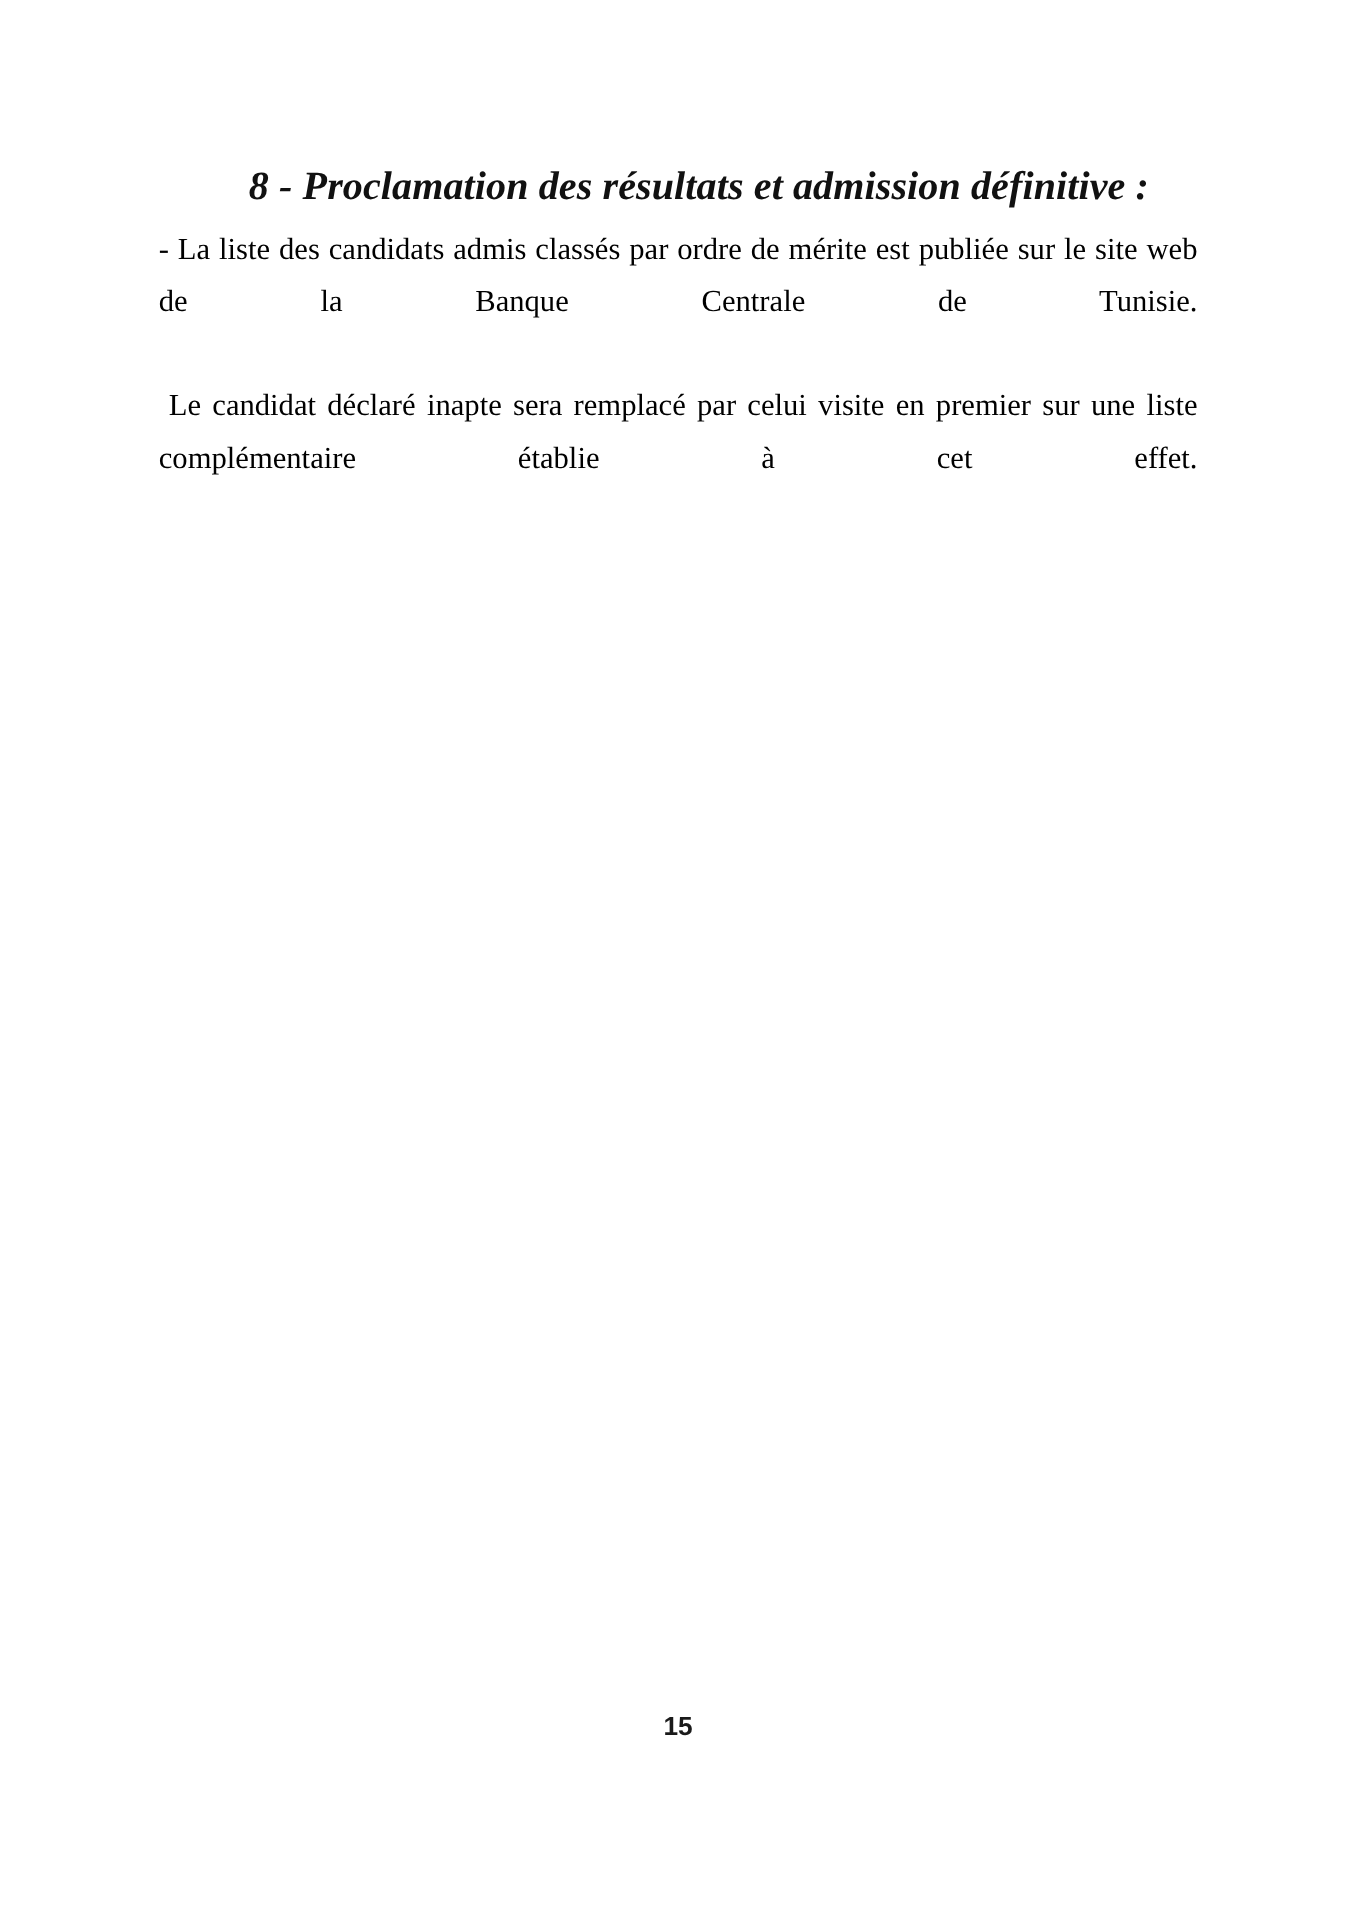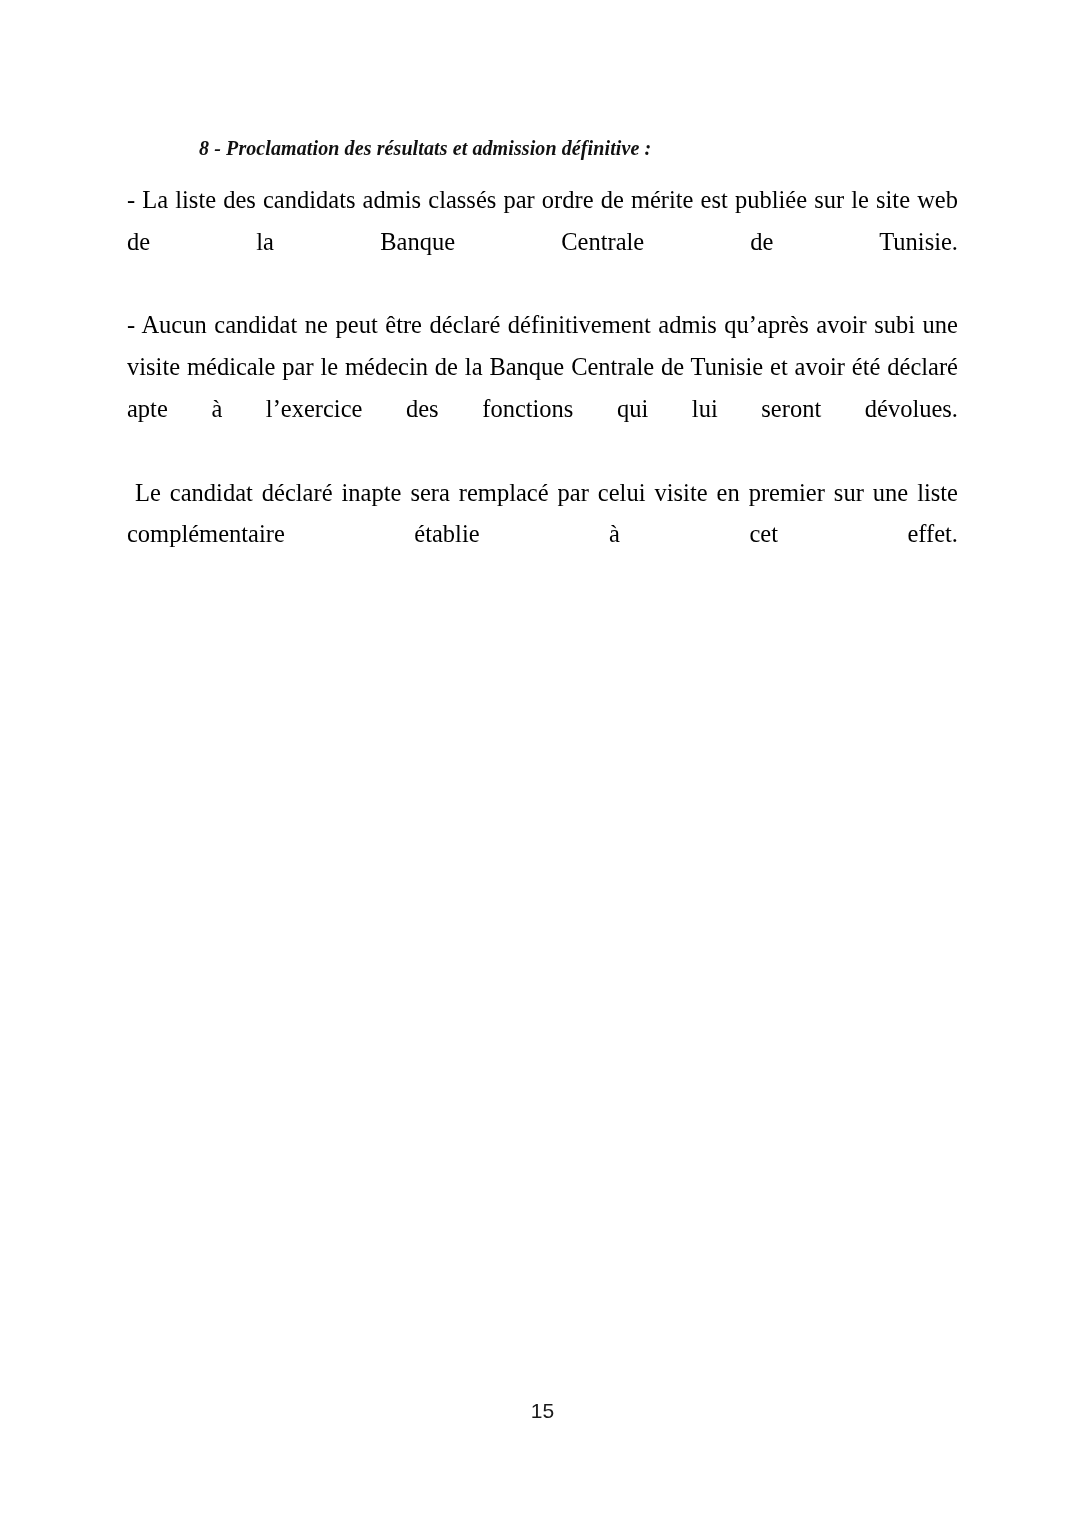--- a/index.html
+++ b/index.html
@@ -23,21 +23,21 @@
   .content {
     position: absolute;
     left: 127px;
     top: 131px;
     width: 831px;
   }
   .doc-heading {
     font-family: "Liberation Serif", "DejaVu Serif", serif;
     font-weight: bold;
     font-style: italic;
-    font-size: 20px;
+    font-size: 32px;
     line-height: 34px;
     margin: 0 0 14px 0;
     padding-left: 72px;
     letter-spacing: 0.1px;
     white-space: nowrap;
     color: #111111;
   }
   .para {
     font-family: "Liberation Serif", "DejaVu Serif", serif;
     font-size: 24.5px;
@@ -57,40 +57,40 @@
   
   .para::after {
     content: "";
     display: inline-block;
     width: 100%;
   }
   .page-number {
     position: absolute;
     left: 0;
     right: 0;
-    top: 1398px;
+    top: 1369px;
     text-align: center;
     font-family: "Liberation Sans", "DejaVu Sans", sans-serif;
     font-size: 21px;
     line-height: 26px;
     color: #1a1a1a;
+    font-weight: bold;
   }
 </style>
 </head>
 <body>
 
 <div class="page">
 
   <div class="content">
 
     <h2 class="doc-heading">8 - Proclamation des résultats et admission définitive :</h2>
 
     <p class="para">- La liste des candidats admis classés par ordre de mérite est publiée sur le site web de la Banque Centrale de Tunisie.</p>
 
-    <p class="para">- Aucun candidat ne peut être déclaré définitivement admis qu’après avoir subi une visite médicale par le médecin de la Banque Centrale de Tunisie et avoir été déclaré apte à l’exercice des fonctions qui lui seront dévolues.</p>
 
     <p class="para indented">Le candidat déclaré inapte sera remplacé par celui visite en premier sur une liste complémentaire établie à cet effet.</p>
 
 
 
   </div>
 
   <div class="page-number">15</div>
 
 </div>

